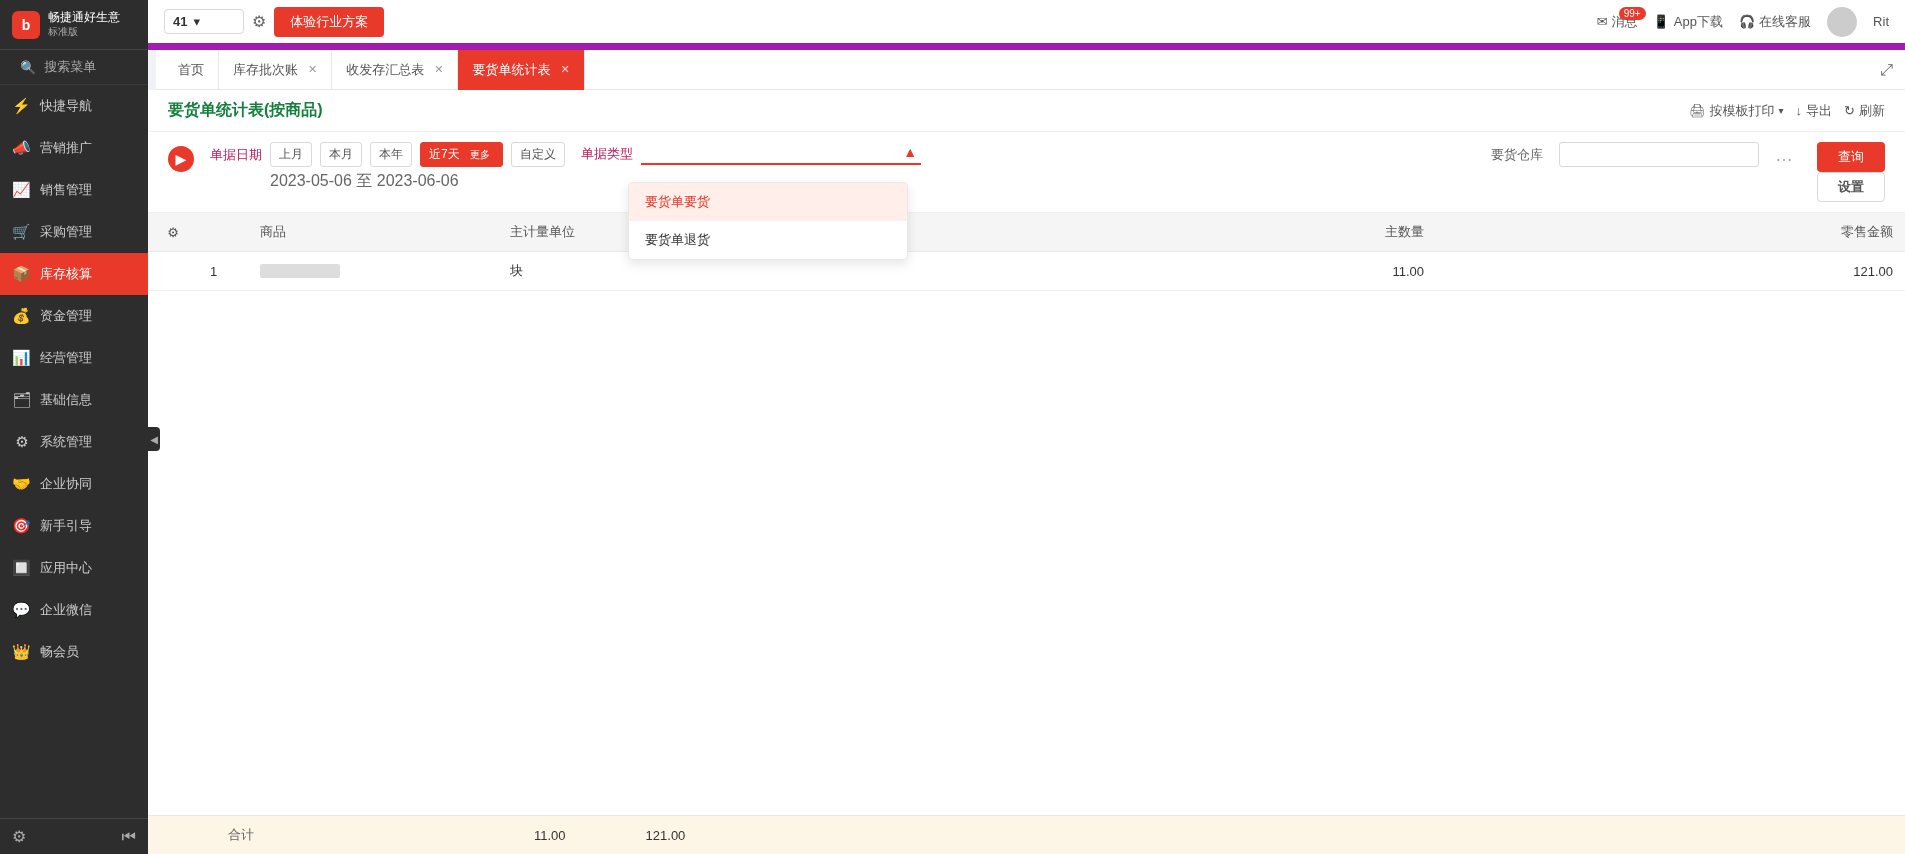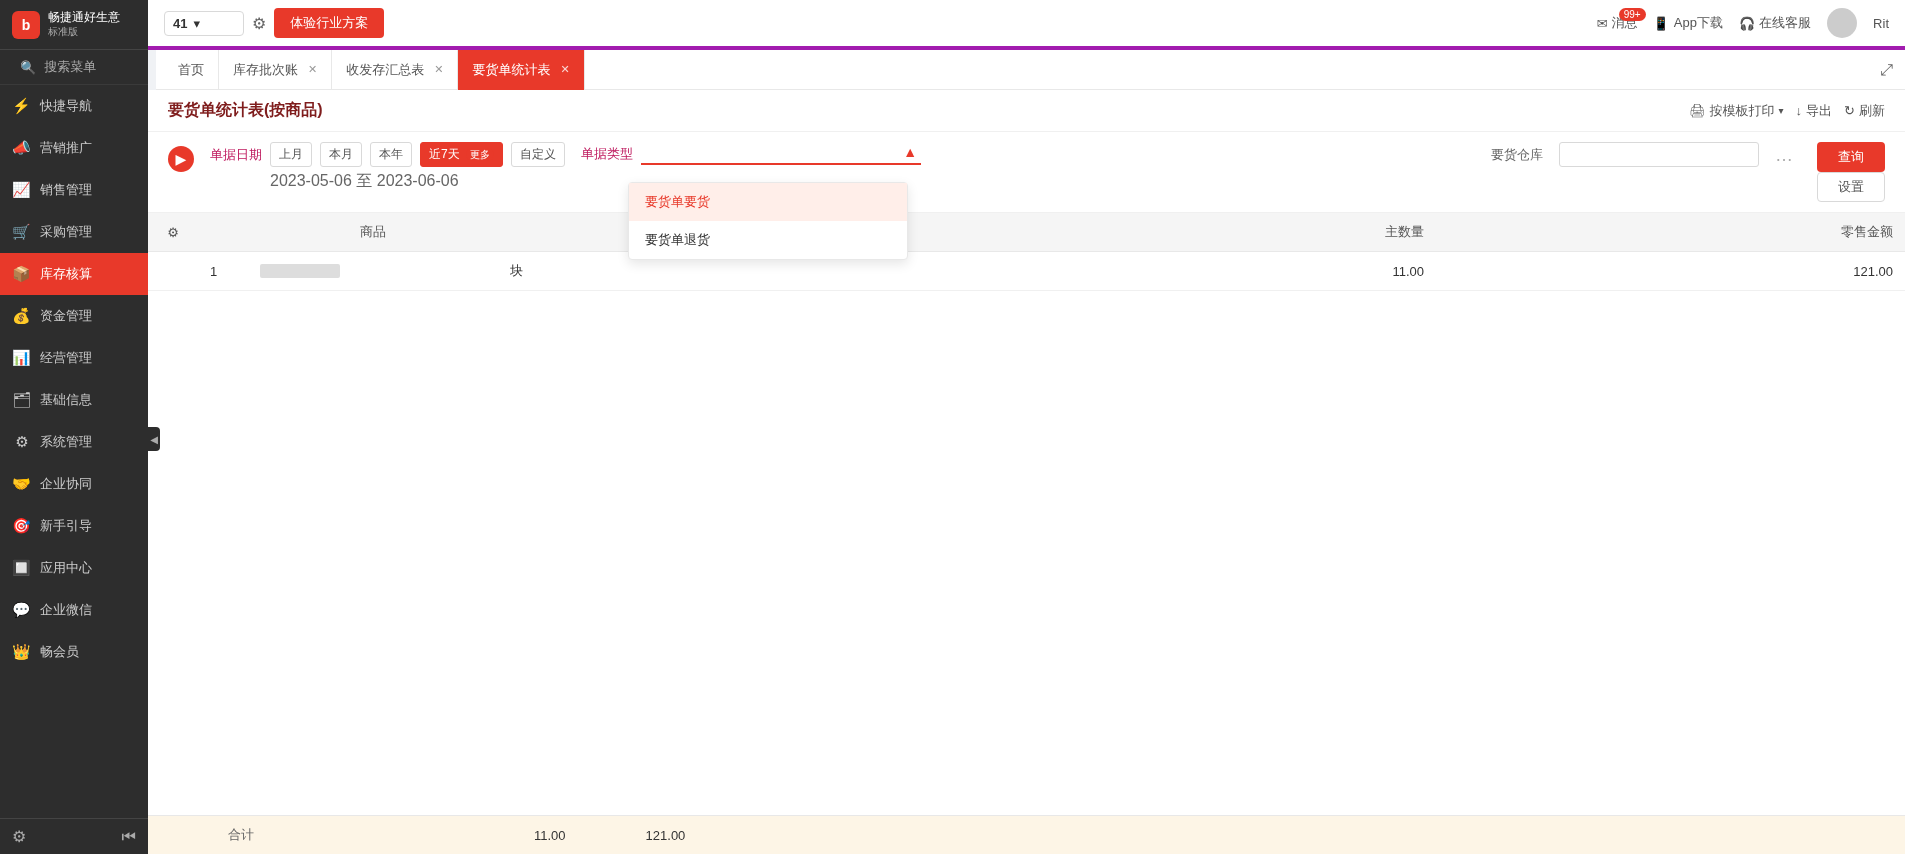--- a/index.html
+++ b/index.html
@@ -93,21 +93,21 @@
       overflow: hidden;
     }
 
     
     .topbar {
       height: 50px;
       background: #fff;
       display: flex;
       align-items: center;
       padding: 4px 16px;
-      border-bottom: 4px solid #a21caf;
+      border-bottom: 7px solid #a21caf;
       gap: 12px;
       flex-shrink: 0;
     }
     .topbar-left {
       display: flex;
       align-items: center;
       gap: 8px;
       flex: 1;
     }
     .topbar-select {
@@ -221,21 +221,21 @@
       display: flex;
       align-items: center;
       justify-content: space-between;
       padding: 10px 20px;
       border-bottom: 1px solid #f0f0f0;
       flex-shrink: 0;
     }
     .page-title {
       font-size: 16px;
       font-weight: bold;
-      color: #7f1d1d;
+      color: #15803d;
     }
     .page-actions {
       display: flex;
       align-items: center;
       gap: 12px;
     }
     .btn-template-print, .btn-export, .btn-refresh {
       display: flex;
       align-items: center;
       gap: 4px;
@@ -381,39 +381,40 @@
       cursor: pointer;
     }
     .btn-settings {
       background: white;
       color: #555;
       border: 1px solid #d9d9d9;
       border-radius: 4px;
       padding: 5px 20px;
       font-size: 13px;
       cursor: pointer;
+      font-weight: bold;
     }
 
     
     .table-area {
       flex: 1;
       overflow: auto;
       padding: 0 0 0 0;
     }
     table {
       width: 100%;
       border-collapse: collapse;
       font-size: 13px;
     }
     thead tr {
       background: #f5f5f5;
     }
     th {
       padding: 10px 12px;
-      text-align: center;
+      text-align: left;
       color: #555;
       font-weight: normal;
       border-bottom: 1px solid #e8e8e8;
       white-space: nowrap;
     }
     th:first-child { width: 50px; text-align: center; }
     td {
       padding: 10px 12px;
       border-bottom: 1px solid #f0f0f0;
       color: #333;

